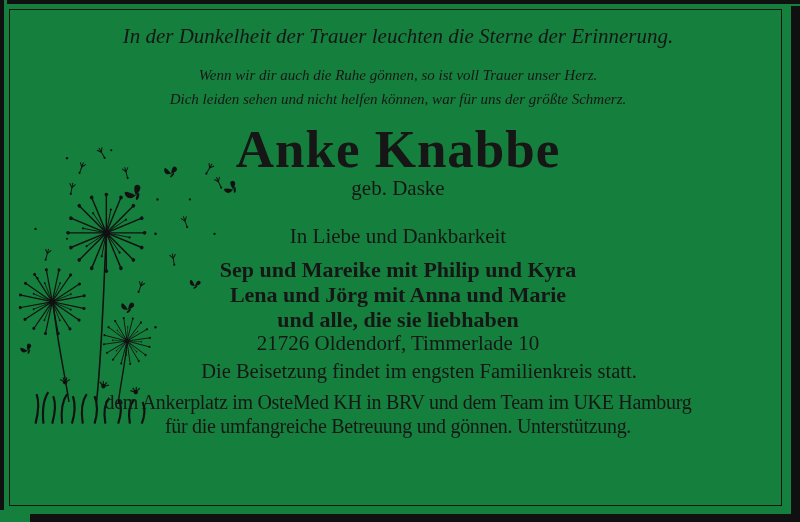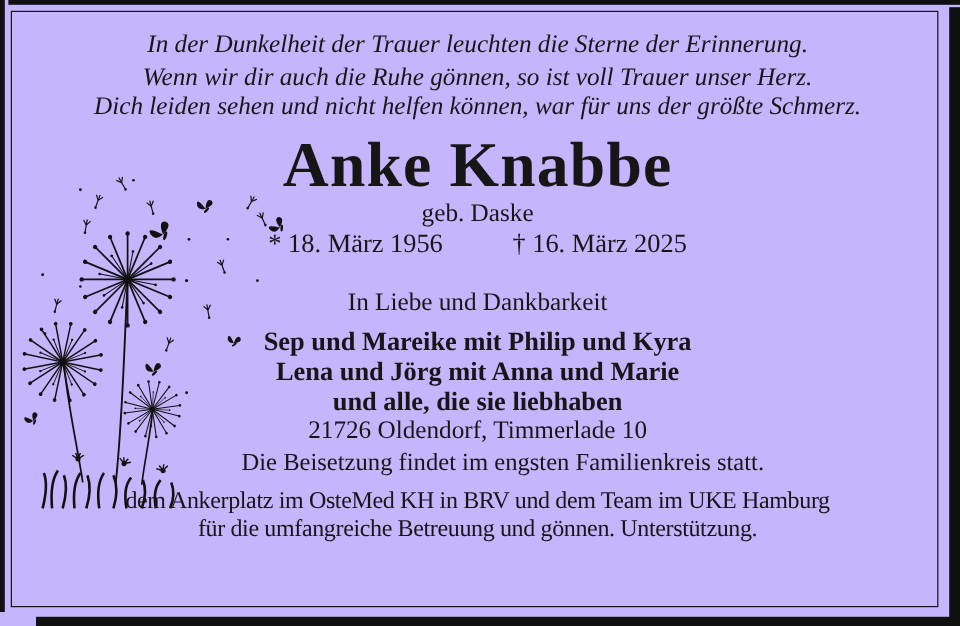--- a/index.html
+++ b/index.html
@@ -1,19 +1,19 @@
 <!DOCTYPE html>
 <html><head>
 <meta charset="utf-8">
 <style>
   html,body{margin:0;padding:0;}
   .page{
     position:relative;
     width:800px;height:522px;
-    background:#c4b5fd;
+    background:#15803d;
     overflow:hidden;
     font-family:"Liberation Serif","DejaVu Serif",serif;
     color:#161616;
   }
   
   .edge{position:absolute;background:#101010;}
   .edge-top{left:7px;top:0;width:793px;height:4px;}
   .edge-left{left:0;top:0;width:4px;height:510px;}
   .edge-right{left:791px;top:6px;width:9px;height:516px;}
   .edge-bottom{left:30px;top:514px;width:770px;height:8px;}
@@ -24,22 +24,22 @@
   }
   .content{
     position:absolute;left:12px;top:0;width:772px;
     text-align:center;
   }
   .epigraph{
     margin-top:24px;
     font-style:italic;font-size:21px;line-height:24px;
   }
   .verse{
-    margin-top:4px;
-    font-style:italic;font-size:21px;line-height:24px;
+    margin-top:15px;
+    font-style:italic;font-size:15px;line-height:24px;
   }
   .name{
     margin-top:12px;
     font-size:53px;line-height:52px;font-weight:bold;letter-spacing:1px;
   }
   .maiden{margin-top:2px;font-size:21px;line-height:23px;}
   .dates{
     margin-top:2px;font-size:22px;line-height:24px;
     display:flex;justify-content:center;gap:58px;
   }
@@ -167,24 +167,20 @@
     <div class="epigraph">In der Dunkelheit der Trauer leuchten die Sterne der Erinnerung.</div>
 
     <div class="verse">
       <div>Wenn wir dir auch die Ruhe gönnen, so ist voll Trauer unser Herz.</div>
       <div>Dich leiden sehen und nicht helfen können, war für uns der größte Schmerz.</div>
     </div>
 
     <div class="name">Anke Knabbe</div>
     <div class="maiden">geb. Daske</div>
 
-    <div class="dates">
-      <span>* 18. März 1956</span>
-      <span>† 16. März 2025</span>
-    </div>
 
     <div class="dedication">In Liebe und Dankbarkeit</div>
 
     <div class="mourners">
       <div>Sep und Mareike mit Philip und Kyra</div>
       <div>Lena und Jörg mit Anna und Marie</div>
       <div>und alle, die sie liebhaben</div>
     </div>
 
     <div class="address">21726 Oldendorf, Timmerlade 10</div>

